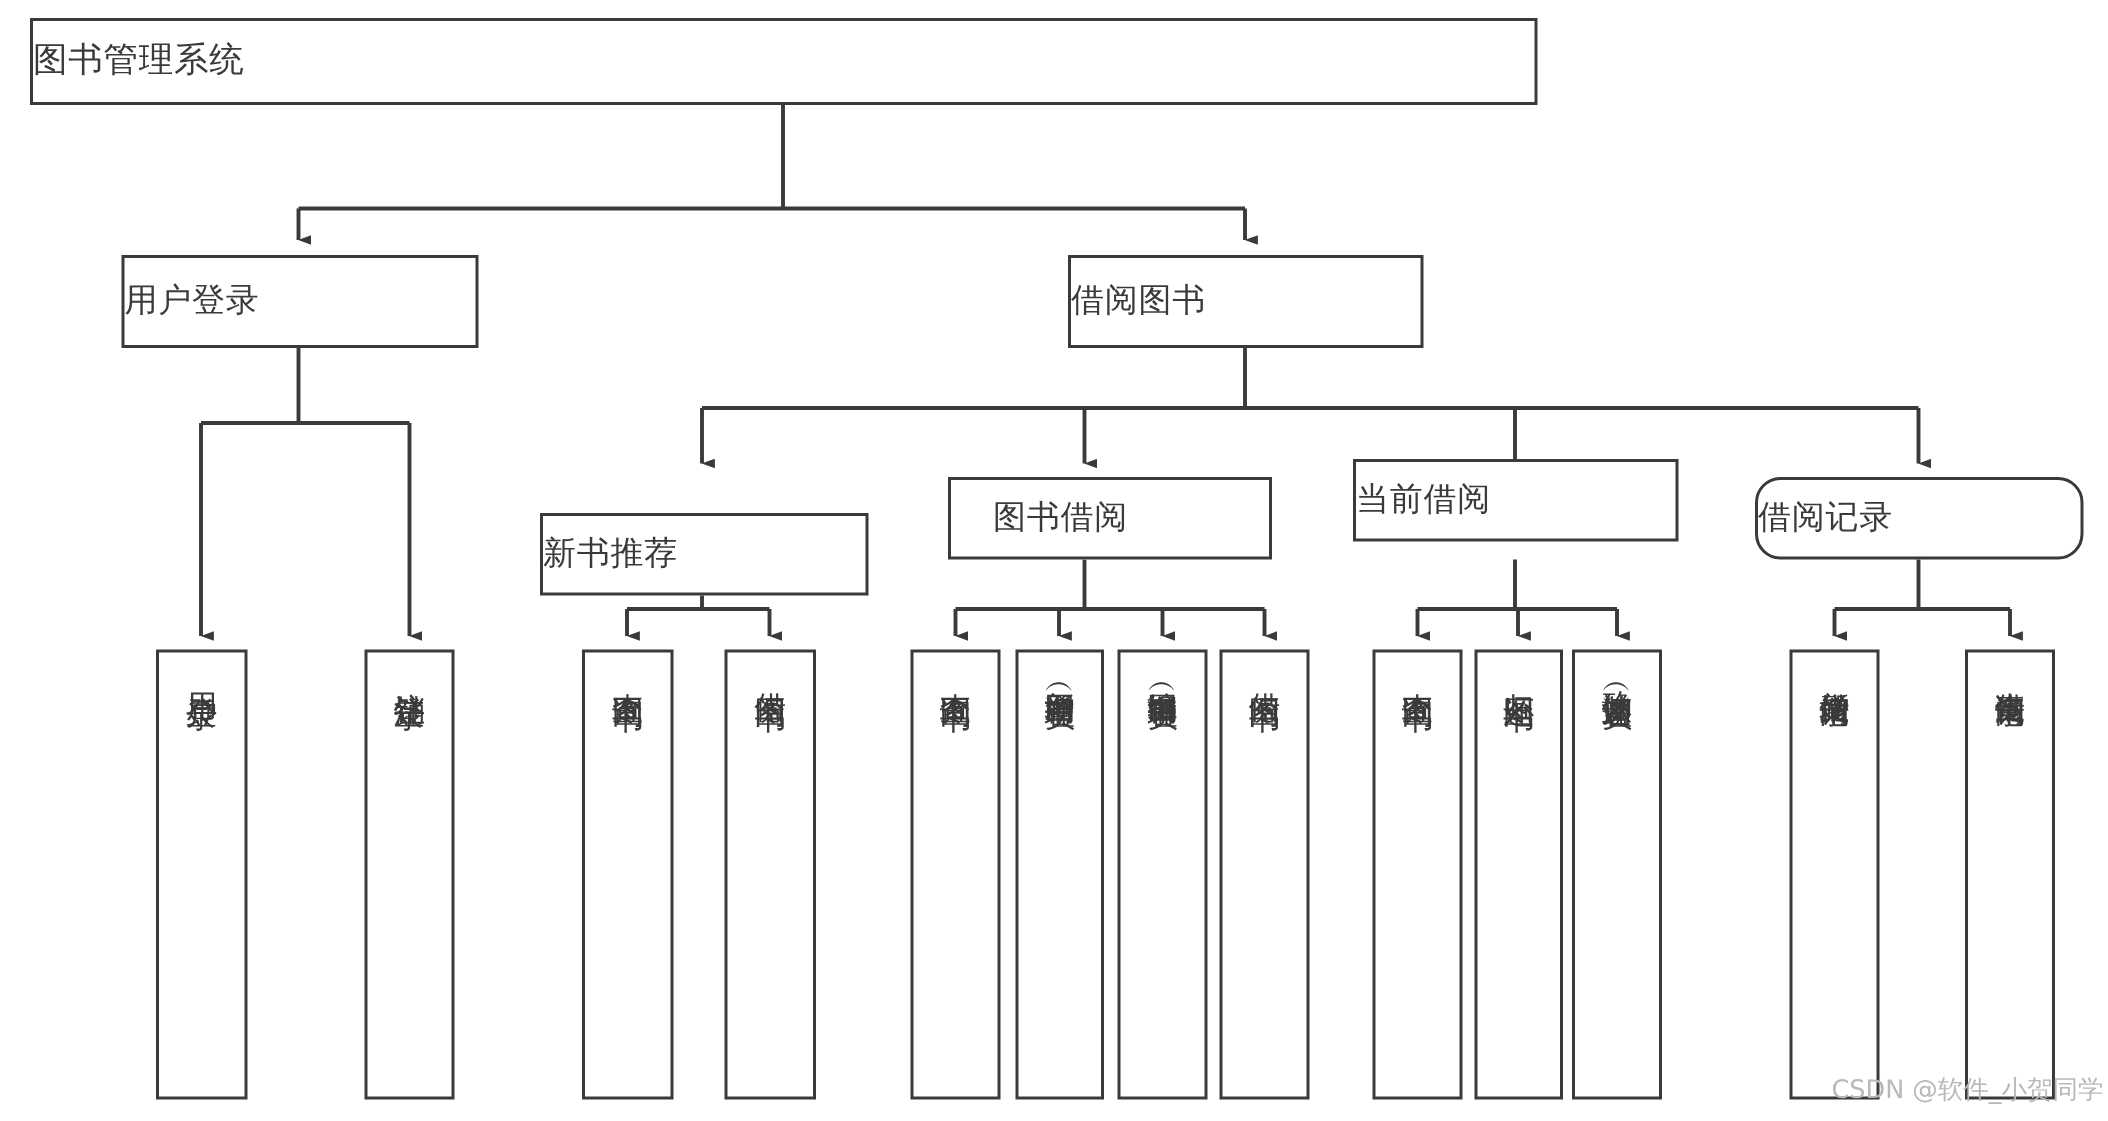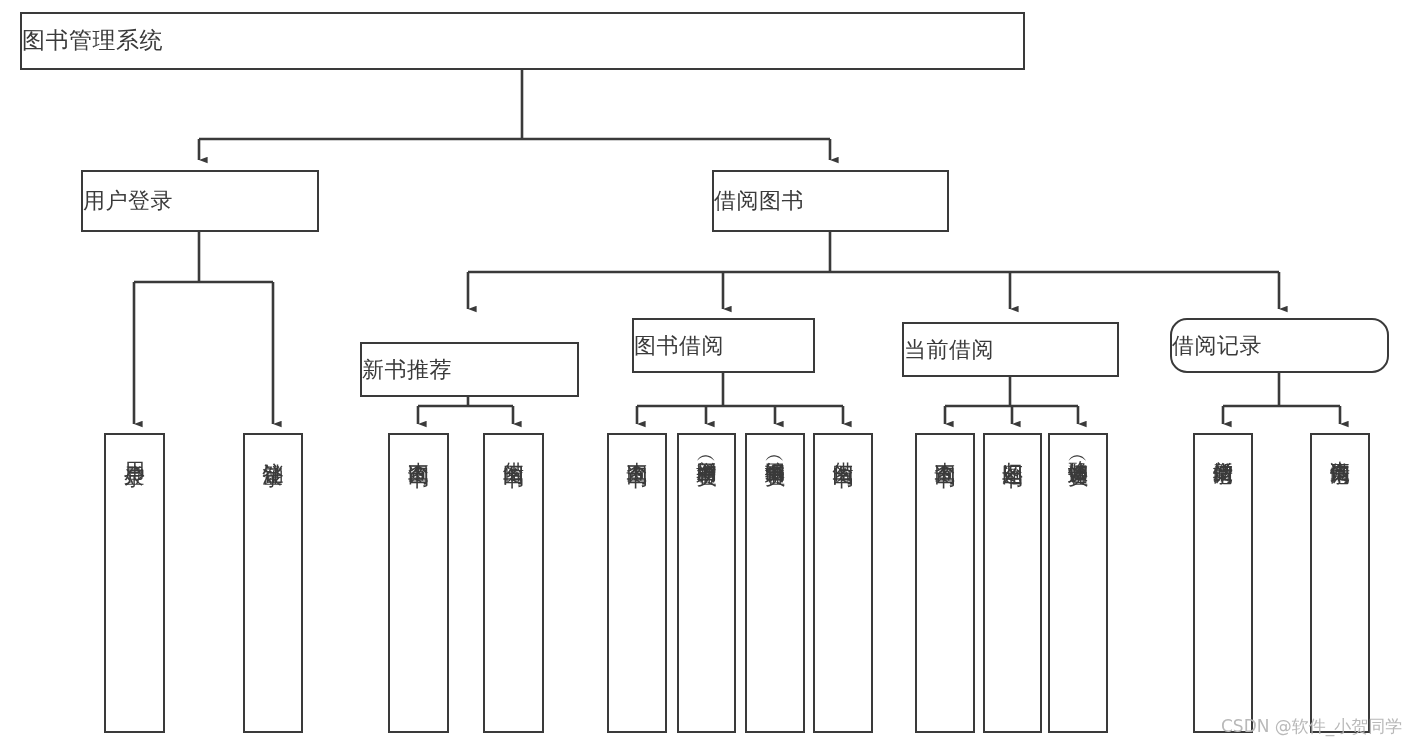--- a/index.html
+++ b/index.html
@@ -139,24 +139,24 @@
   <div class="node horiz" style="left:81px; top:170px; width:238px; height:62px;">
     <span class="node-label">用户登录</span>
   </div>
   <div class="node horiz" style="left:712px; top:170px; width:237px; height:62px;">
     <span class="node-label">借阅图书</span>
   </div>
 
   <div class="node horiz" style="left:360px; top:318px; width:219px; height:55px;margin-top:24px;">
     <span class="node-label">新书推荐</span>
   </div>
-  <div class="node horiz" style="left:632px; top:318px; width:183px; height:55px;">
+  <div class="node horiz" style="left:632px; top:318px; width:216px; height:55px;padding-left:28px;">
     <span class="node-label">图书借阅</span>
   </div>
-  <div class="node horiz" style="left:902px; top:322px; width:217px; height:55px;">
+  <div class="node horiz" style="left:902px; top:306px; width:217px; height:55px;">
     <span class="node-label">当前借阅</span>
   </div>
   <div class="node horiz" style="left:1170px; top:318px; width:219px; height:55px;border-radius:17px;">
     <span class="node-label">借阅记录</span>
   </div>
 
   <div class="node vert" style="left:104px; top:433px; width:61px; height:300px;">
     <span class="node-label">用户登录</span>
   </div>
   <div class="node vert" style="left:243px; top:433px; width:60px; height:300px;">

